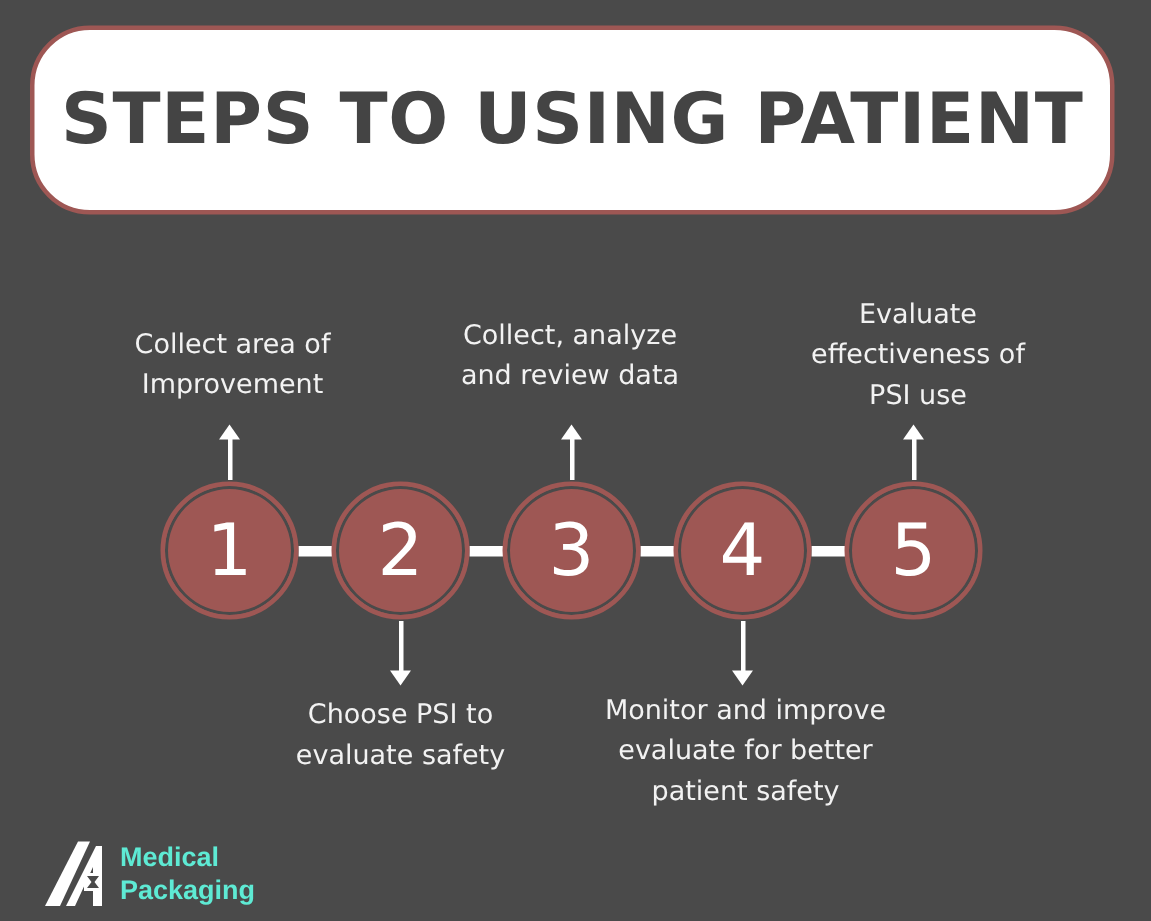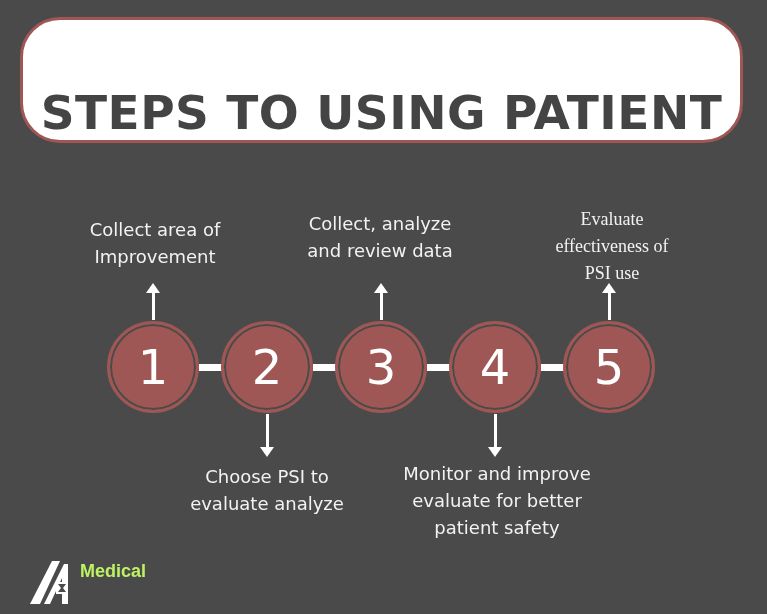--- a/index.html
+++ b/index.html
@@ -1,26 +1,26 @@
 <!DOCTYPE html>
 <html><head>
 <meta charset="utf-8">
 <style>
   html,body{margin:0;padding:0;}
   body{width:767px;height:614px;background:#4a4a4a;position:relative;overflow:hidden;font-family:"DejaVu Sans","Liberation Sans",sans-serif;}
-  .title-box{position:absolute;left:20px;top:17px;width:723px;height:126px;background:#fff;border:3px solid #9e5754;border-radius:40px;box-sizing:border-box;display:flex;flex-direction:column;align-items:center;justify-content:flex-end;}
+  .title-box{position:absolute;left:20px;top:17px;width:723px;height:126px;background:#fff;border:3px solid #9e5754;border-radius:40px;box-sizing:border-box;display:flex;flex-direction:column;align-items:center;justify-content:center;}
   .title-line{font-family:"DejaVu Sans",sans-serif;font-weight:bold;color:#444;font-size:47px;line-height:54px;letter-spacing:0.5px;}
   .connector{position:absolute;top:364px;height:7px;background:#fff;}
   .circle{position:absolute;width:92px;height:92px;border-radius:50%;background:#9e5754;box-sizing:border-box;border:3px solid #9e5754;box-shadow:inset 0 0 0 2px #4a4a4a;display:flex;align-items:center;justify-content:center;color:#fff;font-size:48px;font-family:"DejaVu Sans",sans-serif;}
   .vline{position:absolute;width:3px;background:#fff;}
   .arrow-up{position:absolute;width:0;height:0;border-left:7px solid transparent;border-right:7px solid transparent;border-bottom:10px solid #fff;}
   .arrow-down{position:absolute;width:0;height:0;border-left:7px solid transparent;border-right:7px solid transparent;border-top:10px solid #fff;}
   .label{position:absolute;color:#f2f2f2;font-size:18px;line-height:27px;text-align:center;white-space:pre-line;font-family:"DejaVu Sans",sans-serif;}
   .logo{position:absolute;left:30px;top:556px;width:44px;height:50px;}
-  .brand{position:absolute;left:80px;top:560px;color:#bef264;font-family:"Liberation Sans",sans-serif;font-weight:bold;font-size:18px;line-height:22px;}
+  .brand{position:absolute;left:80px;top:560px;color:#5eead4;font-family:"Liberation Sans",sans-serif;font-weight:bold;font-size:18px;line-height:22px;}
 </style>
 </head>
 <body>
 
 <div class="title-box">
   <div class="title-line">STEPS TO USING PATIENT</div>
 </div>
 
 <div class="connector" style="left:199px;width:24px;"></div>
 <div class="connector" style="left:313px;width:24px;"></div>
@@ -34,21 +34,21 @@
 <div class="arrow-up" style="left:146px;top:283px;"></div>
 <div class="label" style="left:60px;width:190px;top:216px;">Collect area of
 Improvement</div>
 
 <div class="circle" style="left:221px;top:321px;">
     <span>2</span>
   </div>
 <div class="vline" style="left:266px;top:414px;height:34px;"></div>
 <div class="arrow-down" style="left:260px;top:447px;"></div>
 <div class="label" style="left:172px;width:190px;top:463px;">Choose PSI to
-evaluate analyze</div>
+evaluate safety</div>
 
 <div class="circle" style="left:335px;top:321px;">
     <span>3</span>
   </div>
 <div class="vline" style="left:380px;top:290px;height:30px;"></div>
 <div class="arrow-up" style="left:374px;top:283px;"></div>
 <div class="label" style="left:280px;width:200px;top:210px;">Collect, analyze
 and review data</div>
 
 <div class="circle" style="left:449px;top:321px;">
@@ -58,25 +58,26 @@
 <div class="arrow-down" style="left:488px;top:447px;"></div>
 <div class="label" style="left:385px;width:224px;top:460px;">Monitor and improve
 evaluate for better
 patient safety</div>
 
 <div class="circle" style="left:563px;top:321px;">
     <span>5</span>
   </div>
 <div class="vline" style="left:608px;top:290px;height:30px;"></div>
 <div class="arrow-up" style="left:602px;top:283px;"></div>
-<div class="label" style="left:520px;width:184px;top:206px;font-family:Liberation Serif, serif;">Evaluate
+<div class="label" style="left:520px;width:184px;top:196px;">Evaluate
 effectiveness of
 PSI use</div>
 
 <svg class="logo" viewBox="0 0 44 50">
   <polygon points="0,48 22,5 30,5 10,48" fill="#fff"></polygon>
   <polygon points="14,48 34,8 38,8 38,48 32,48 32,22 20,48" fill="#fff"></polygon>
   <rect x="26" y="26" width="12" height="12" fill="#fff"></rect>
   <polygon points="28,28 36,28 33,32 36,36 28,36 31,32" fill="#4a4a4a"></polygon>
 </svg>
 <div class="brand">
   <div>Medical</div>
+  <div>Packaging</div>
 </div>
 
 </body></html>

